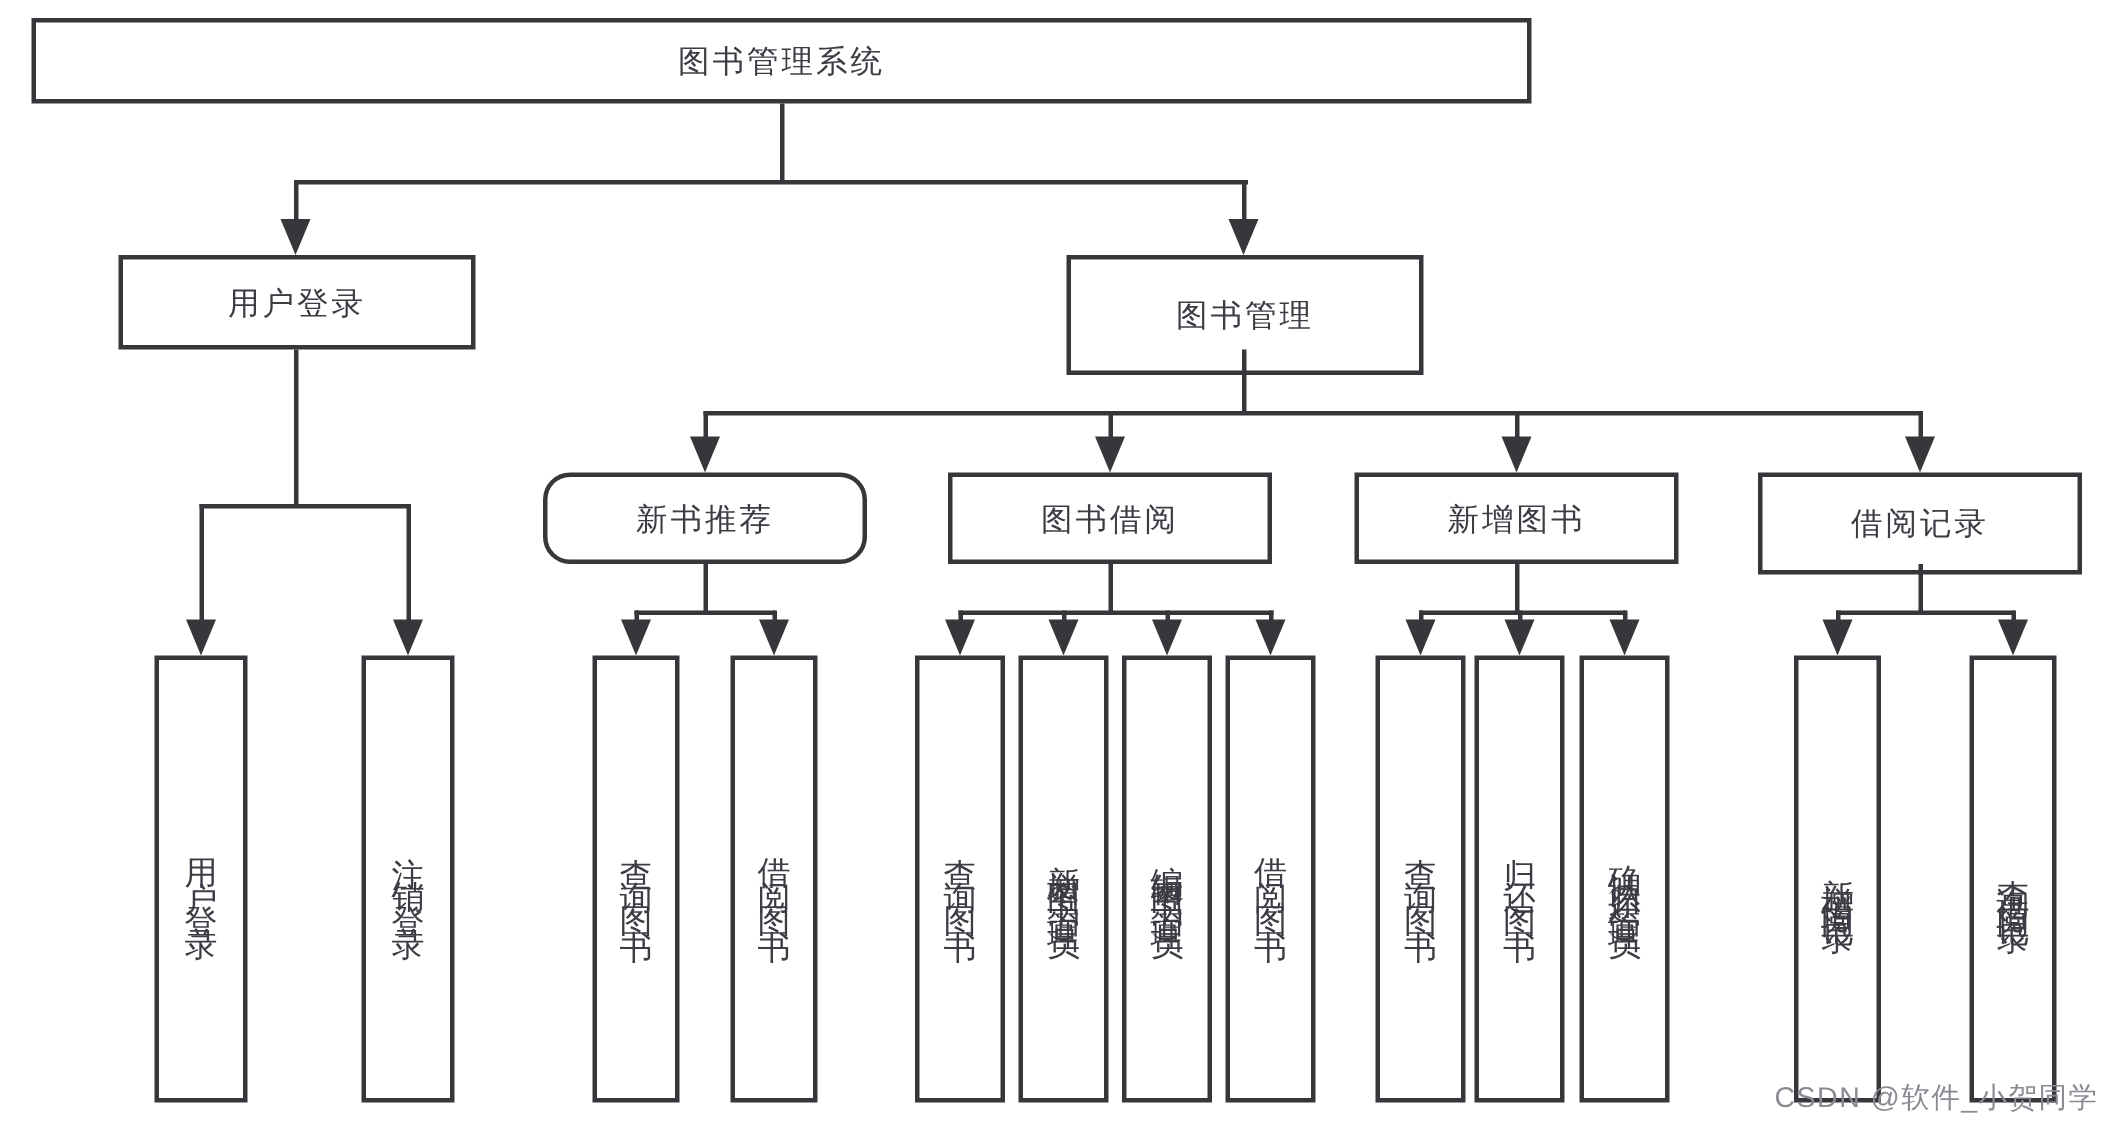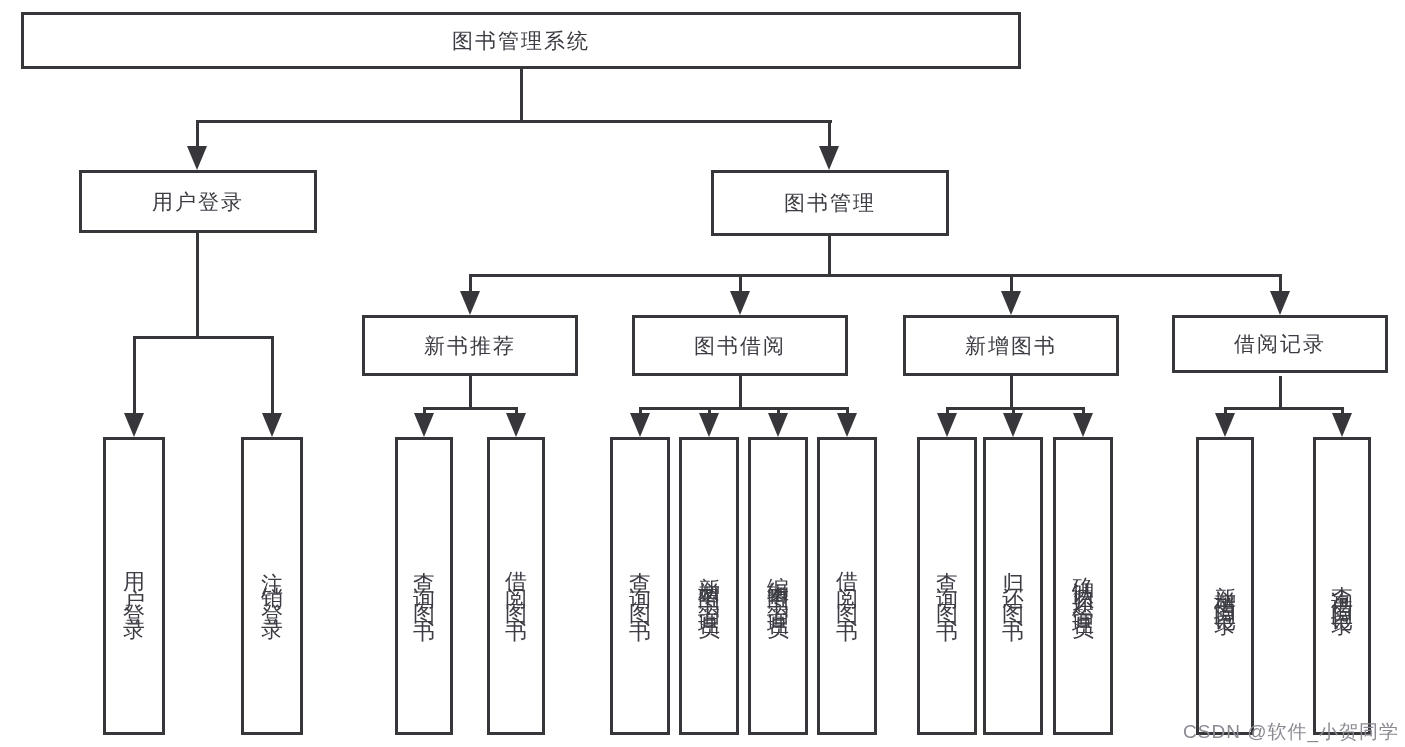--- a/index.html
+++ b/index.html
@@ -61,44 +61,44 @@
   <div class="box" style="left:21px; top:12px; width:1000px; height:57px;">图书管理系统</div>
 
   <div class="vline" style="left:520px; top:69px; height:53px;"></div>
   <div class="hline" style="left:196px; top:120px; width:636px;"></div>
   <div class="vline" style="left:196px; top:120px; height:28px;"></div>
   <div class="vline" style="left:828px; top:120px; height:28px;"></div>
   <div class="arrow" style="left:187px; top:146px;"></div>
   <div class="arrow" style="left:819px; top:146px;"></div>
 
   <div class="box" style="left:79px; top:170px; width:238px; height:63px;">用户登录</div>
-  <div class="box" style="left:711px; top:170px; width:238px; height:66px;">图书管理</div>
+  <div class="box" style="left:711px; top:170px; width:238px; height:80px;">图书管理</div>
 
   <div class="vline" style="left:196px; top:233px; height:105px;"></div>
   <div class="hline" style="left:133px; top:336px; width:141px;"></div>
   <div class="vline" style="left:133px; top:336px; height:80px;"></div>
   <div class="vline" style="left:271px; top:336px; height:80px;"></div>
   <div class="arrow" style="left:124px; top:413px;"></div>
   <div class="arrow" style="left:262px; top:413px;"></div>
 
   <div class="vline" style="left:828px; top:233px; height:43px;"></div>
   <div class="hline" style="left:469px; top:274px; width:813px;"></div>
   <div class="vline" style="left:469px; top:274px; height:19px;"></div>
   <div class="vline" style="left:739px; top:274px; height:19px;"></div>
   <div class="vline" style="left:1010px; top:274px; height:19px;"></div>
   <div class="vline" style="left:1279px; top:274px; height:19px;"></div>
   <div class="arrow" style="left:460px; top:291px;"></div>
   <div class="arrow" style="left:730px; top:291px;"></div>
   <div class="arrow" style="left:1001px; top:291px;"></div>
   <div class="arrow" style="left:1270px; top:291px;"></div>
 
-  <div class="box" style="left:362px; top:315px; width:216px; height:61px;">新书推荐</div>
+  <div class="box" style="left:362px; top:315px; width:216px; height:61px;border-radius:18px;">新书推荐</div>
   <div class="box" style="left:632px; top:315px; width:216px; height:61px;">图书借阅</div>
   <div class="box" style="left:903px; top:315px; width:216px; height:61px;">新增图书</div>
-  <div class="box" style="left:1172px; top:315px; width:216px; height:58px;">借阅记录</div>
+  <div class="box" style="left:1172px; top:315px; width:216px; height:68px;">借阅记录</div>
 
   <div class="vline" style="left:469px; top:376px; height:33px;"></div>
   <div class="hline" style="left:423px; top:407px; width:94px;"></div>
   <div class="vline" style="left:423px; top:407px; height:9px;"></div>
   <div class="vline" style="left:515px; top:407px; height:9px;"></div>
   <div class="arrow" style="left:414px; top:413px;"></div>
   <div class="arrow" style="left:506px; top:413px;"></div>
 
   <div class="vline" style="left:739px; top:376px; height:33px;"></div>
   <div class="hline" style="left:639px; top:407px; width:210px;"></div>

